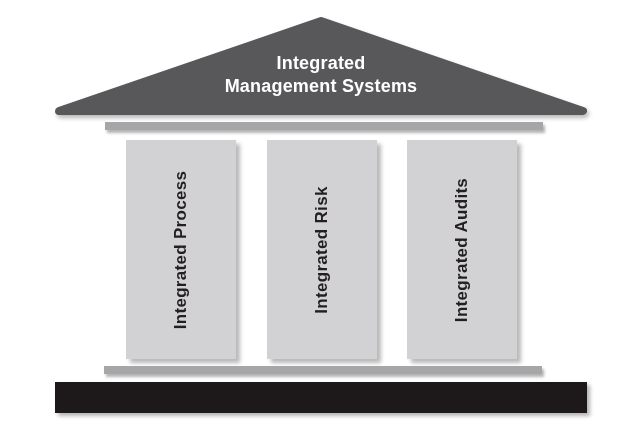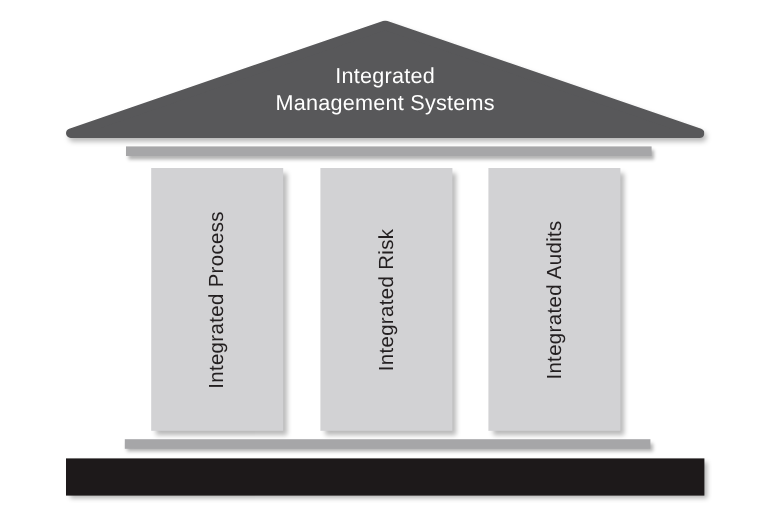--- a/index.html
+++ b/index.html
@@ -2,20 +2,21 @@
 <html><head>
 <meta charset="utf-8">
 <style>
   html,body{margin:0;padding:0;background:#ffffff;}
   .stage{
     position:relative;
     width:641px;height:429px;
     background:#ffffff;
     font-family:"Liberation Sans", sans-serif;
     overflow:hidden;
+    font-weight:bold;
   }
   .roof-svg{
     position:absolute;left:55px;top:17px;
     filter:drop-shadow(2px 3px 2px rgba(0,0,0,0.28));
   }
   .roof-title{
     position:absolute;left:121px;top:52px;width:400px;
     text-align:center;
     color:#ffffff;
     font-size:18px;line-height:23px;

